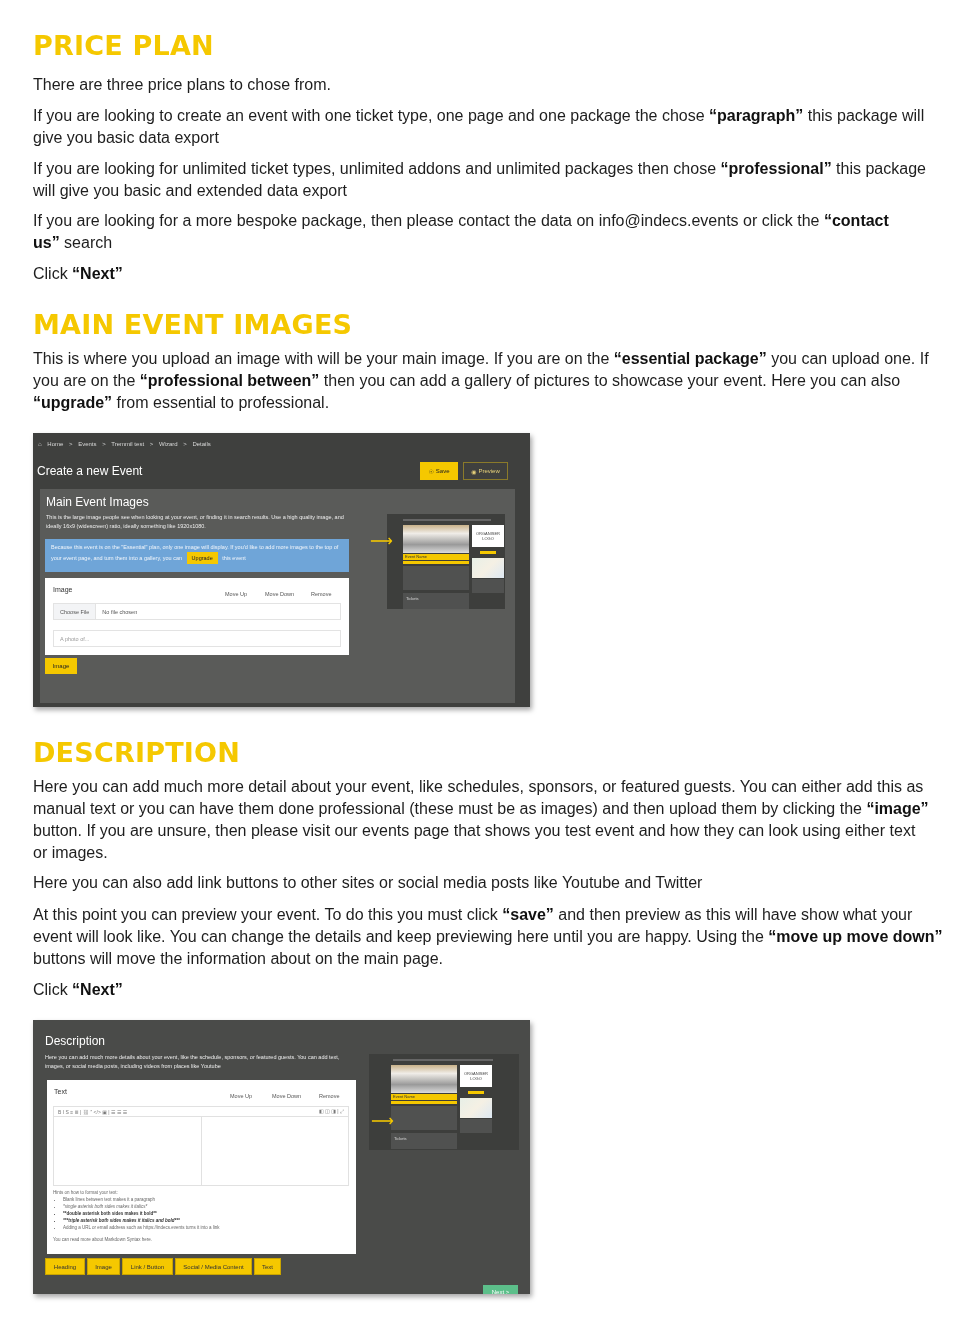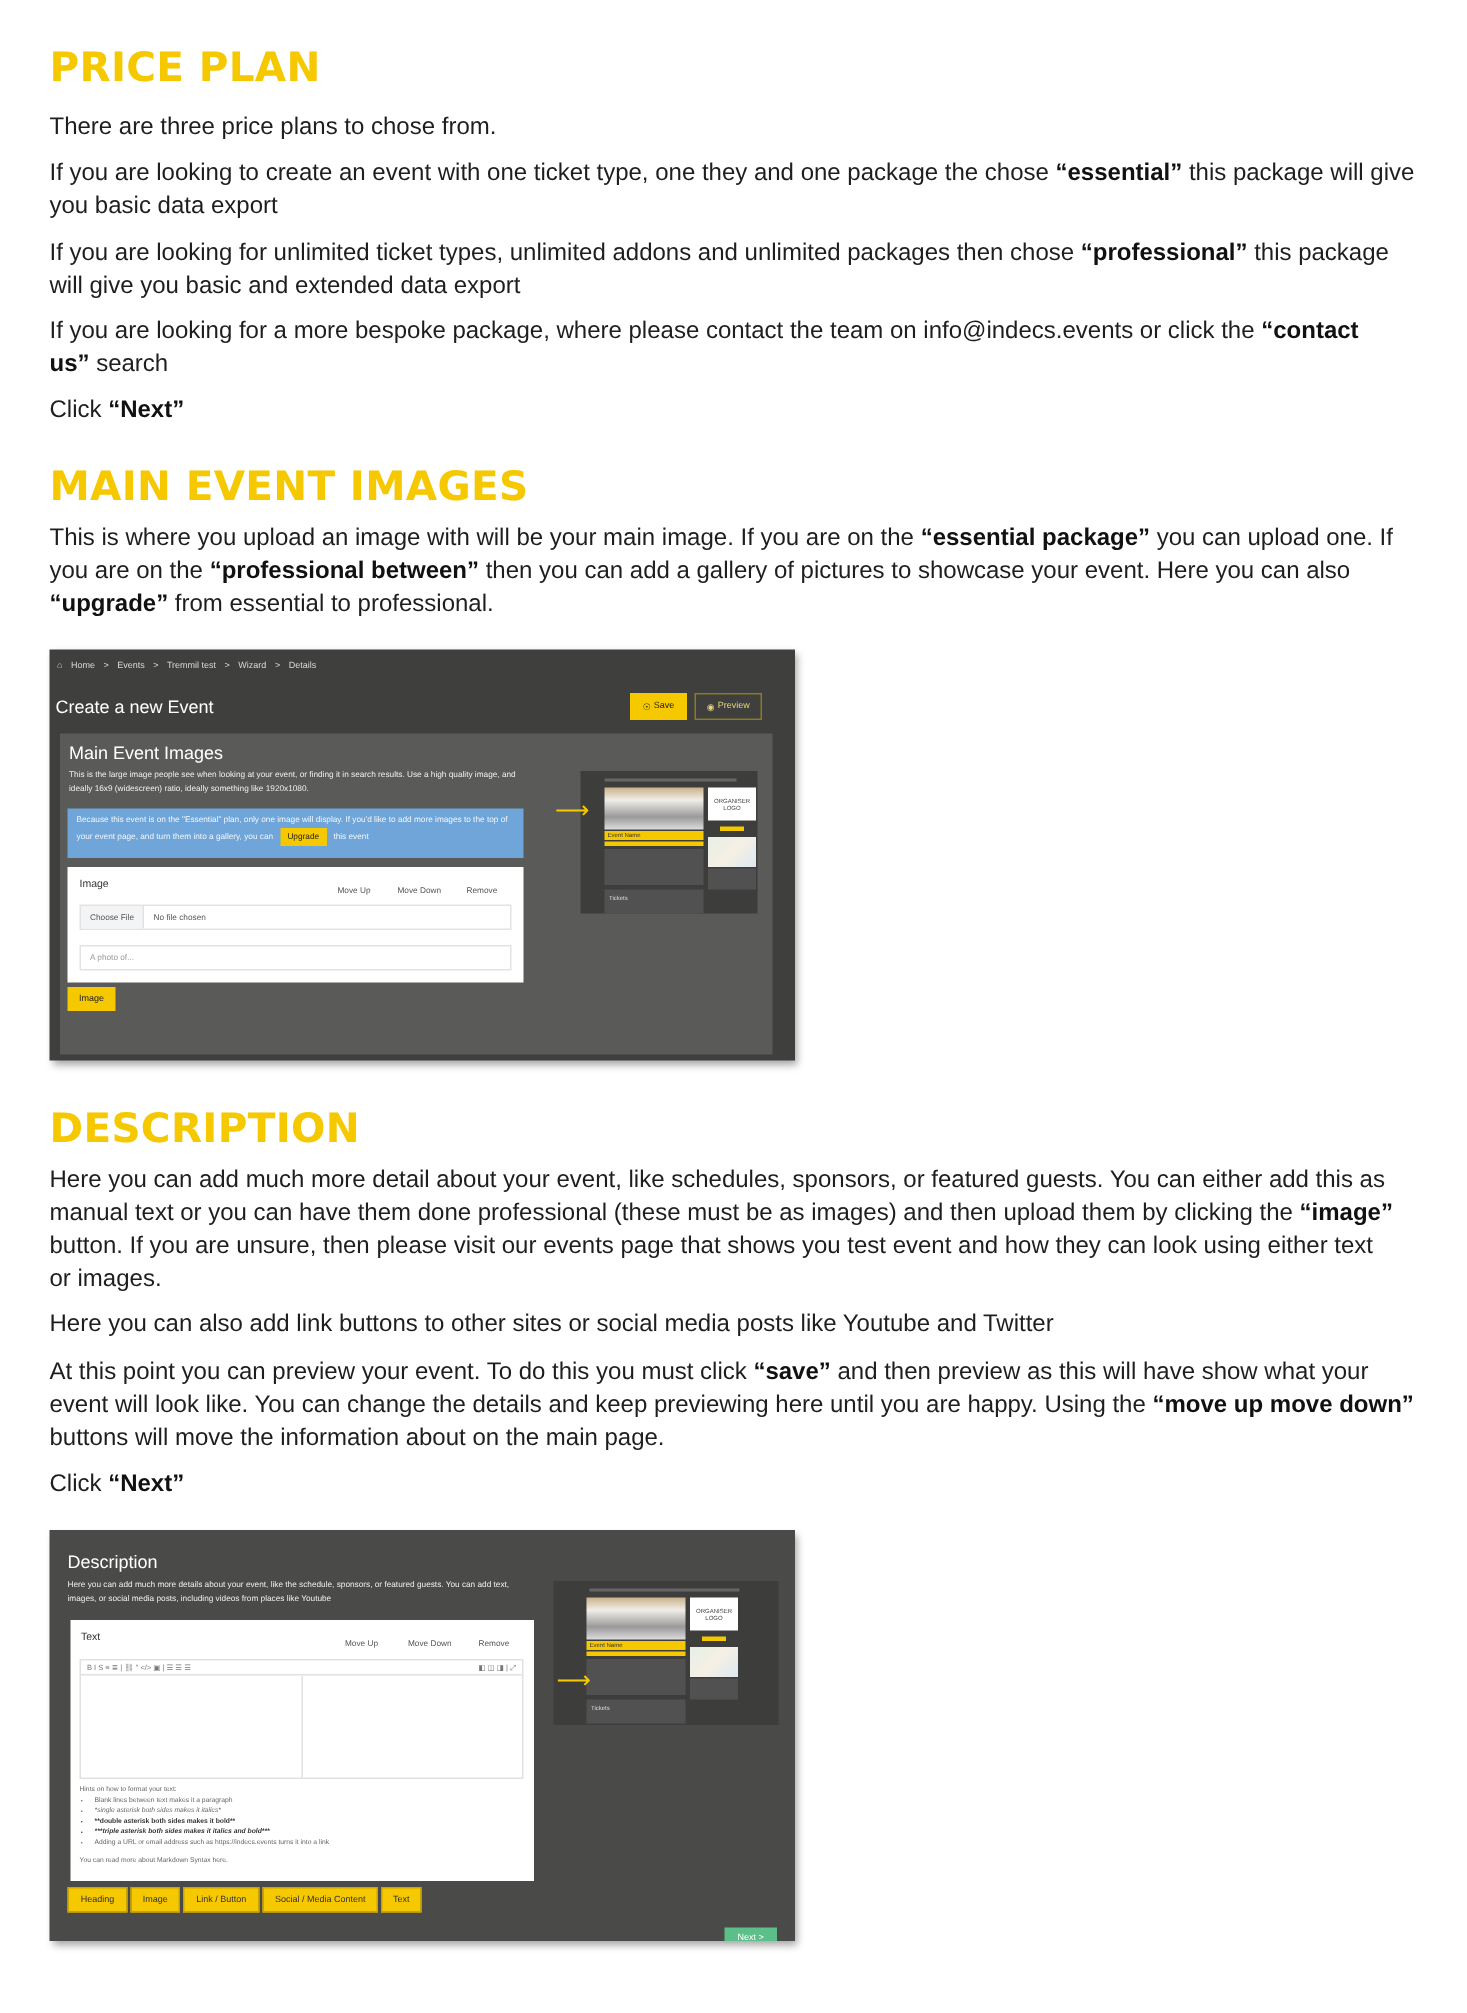--- a/index.html
+++ b/index.html
@@ -40,27 +40,27 @@
   .next-btn { position: absolute; background: #5cbf8a; color: #fff; font-size: 6px; display: flex; align-items: center; justify-content: center; }
 </style>
 </head>
 <body>
 
 <div class="doc">
 
   <div class="h1" style="position:absolute; top:30px;">PRICE PLAN</div>
   <div class="p" style="position:absolute; top:74px;">There are three price plans to chose from.</div>
   <div class="p" style="position:absolute; top:105px; width:910px;">
-    <span>If you are looking to create an event with one ticket type, one they and one package the chose </span><b>“essential”</b><span> this package will give you basic data export</span>
+    <span>If you are looking to create an event with one ticket type, one page and one package the chose </span><b>“paragraph”</b><span> this package will give you basic data export</span>
   </div>
   <div class="p" style="position:absolute; top:158px; width:915px;">
     <span>If you are looking for unlimited ticket types, unlimited addons and unlimited packages then chose </span><b>“professional”</b><span> this package will give you basic and extended data export</span>
   </div>
   <div class="p" style="position:absolute; top:210px; width:880px;">
-    <span>If you are looking for a more bespoke package, where please contact the team on info@indecs.events or click the </span><b>“contact us”</b><span> search</span>
+    <span>If you are looking for a more bespoke package, then please contact the data on info@indecs.events or click the </span><b>“contact us”</b><span> search</span>
   </div>
   <div class="p" style="position:absolute; top:263px;">
     <span>Click </span><b>“Next”</b>
   </div>
 
   <div class="h1" style="position:absolute; top:309px;">MAIN EVENT IMAGES</div>
   <div class="p" style="position:absolute; top:348px; width:915px;">
     <span>This is where you upload an image with will be your main image. If you are on the </span><b>“essential package”</b><span> you can upload one. If you are on the </span><b>“professional between”</b><span> then you can add a gallery of pictures to showcase your event. Here you can also </span><b>“upgrade”</b><span> from essential to professional.</span>
   </div>
 

